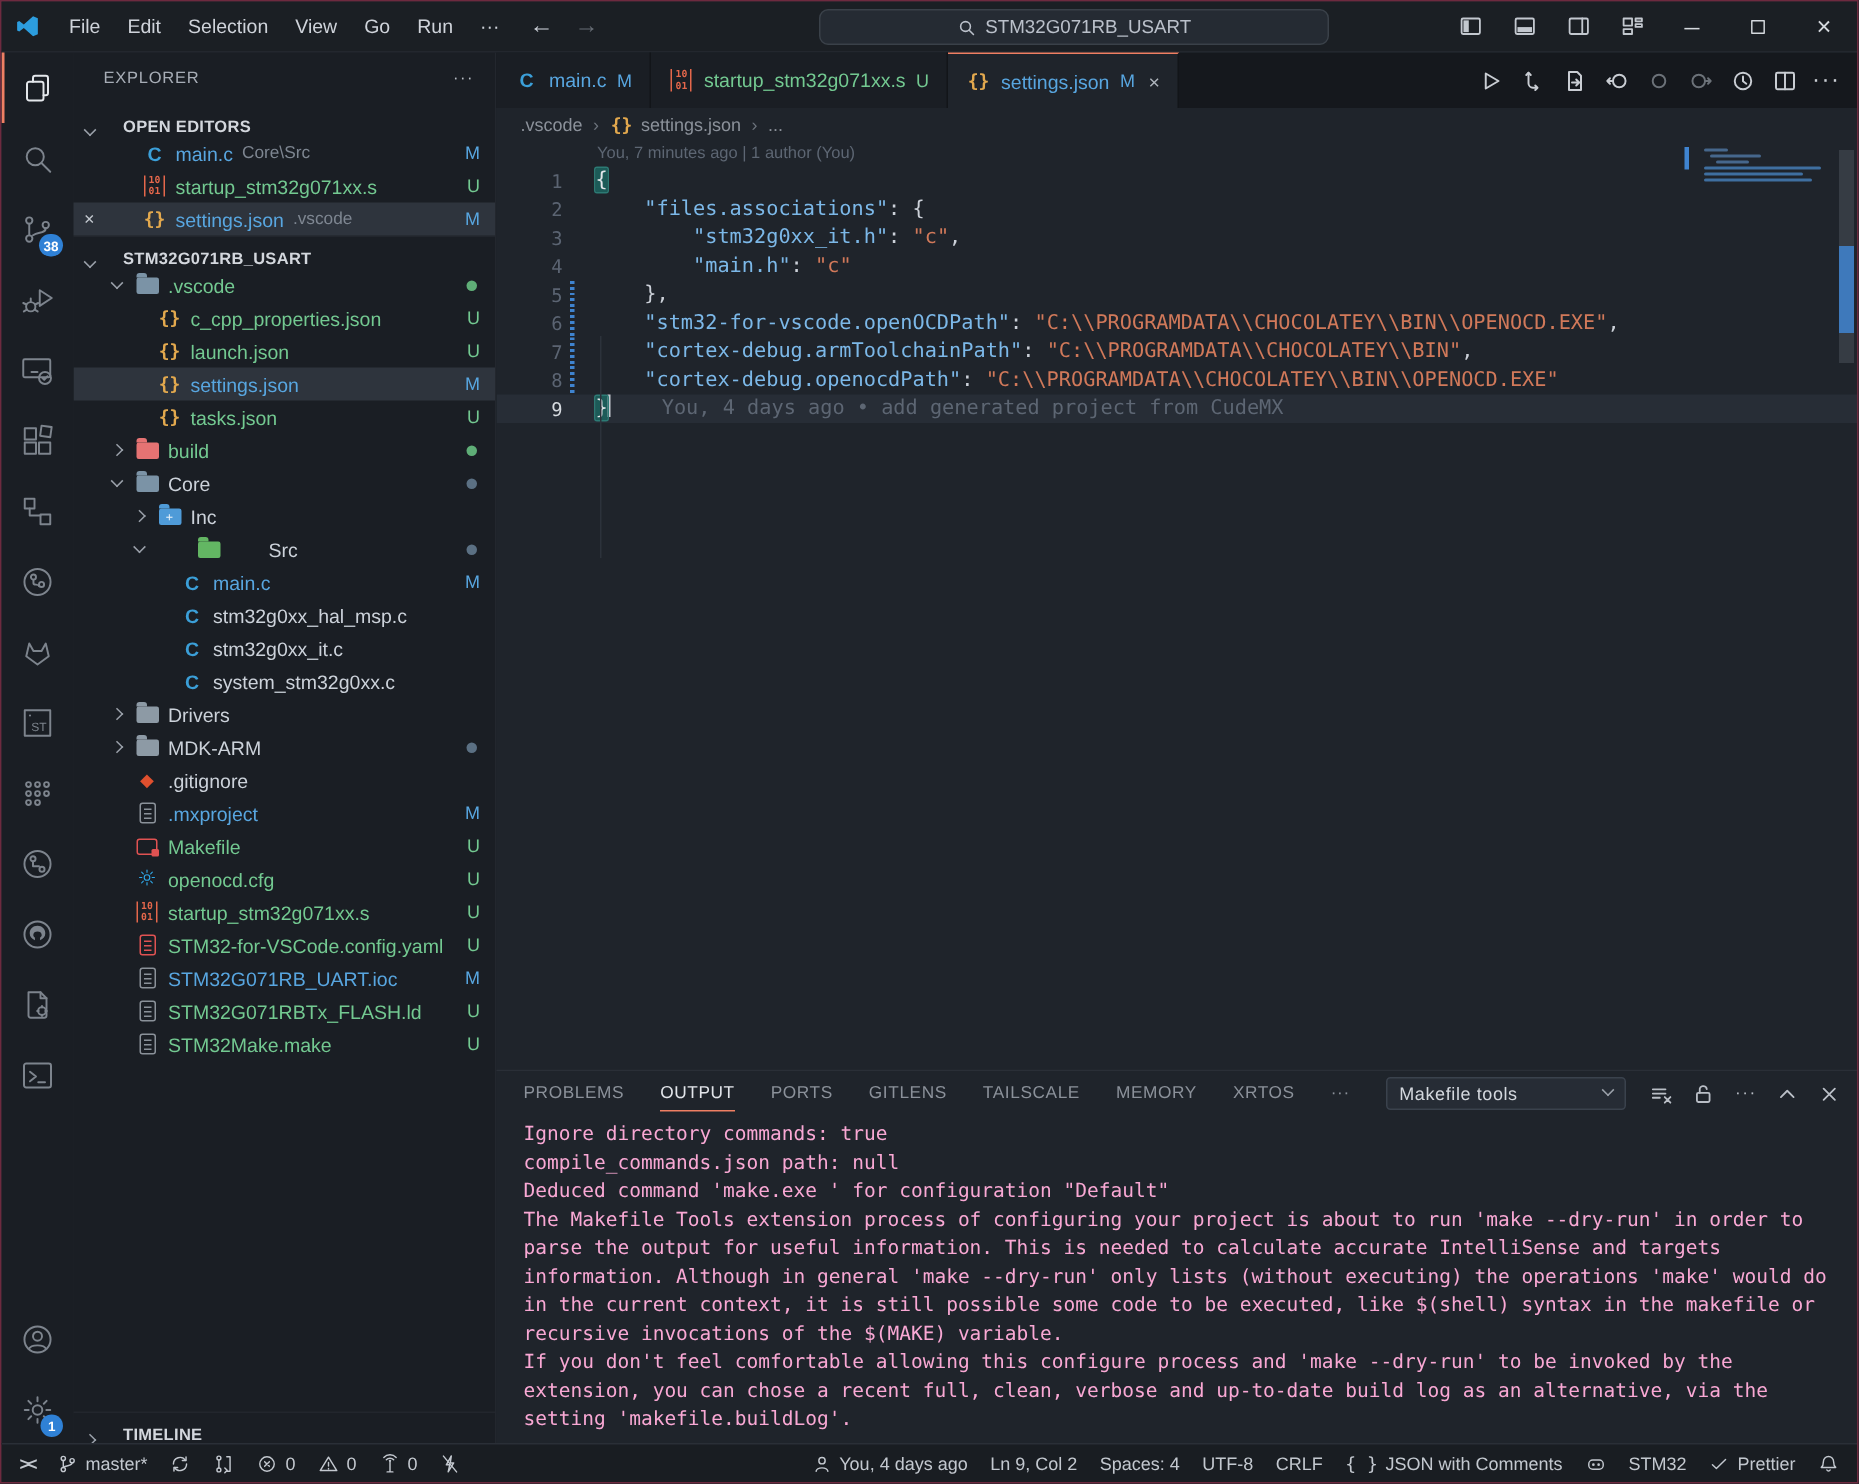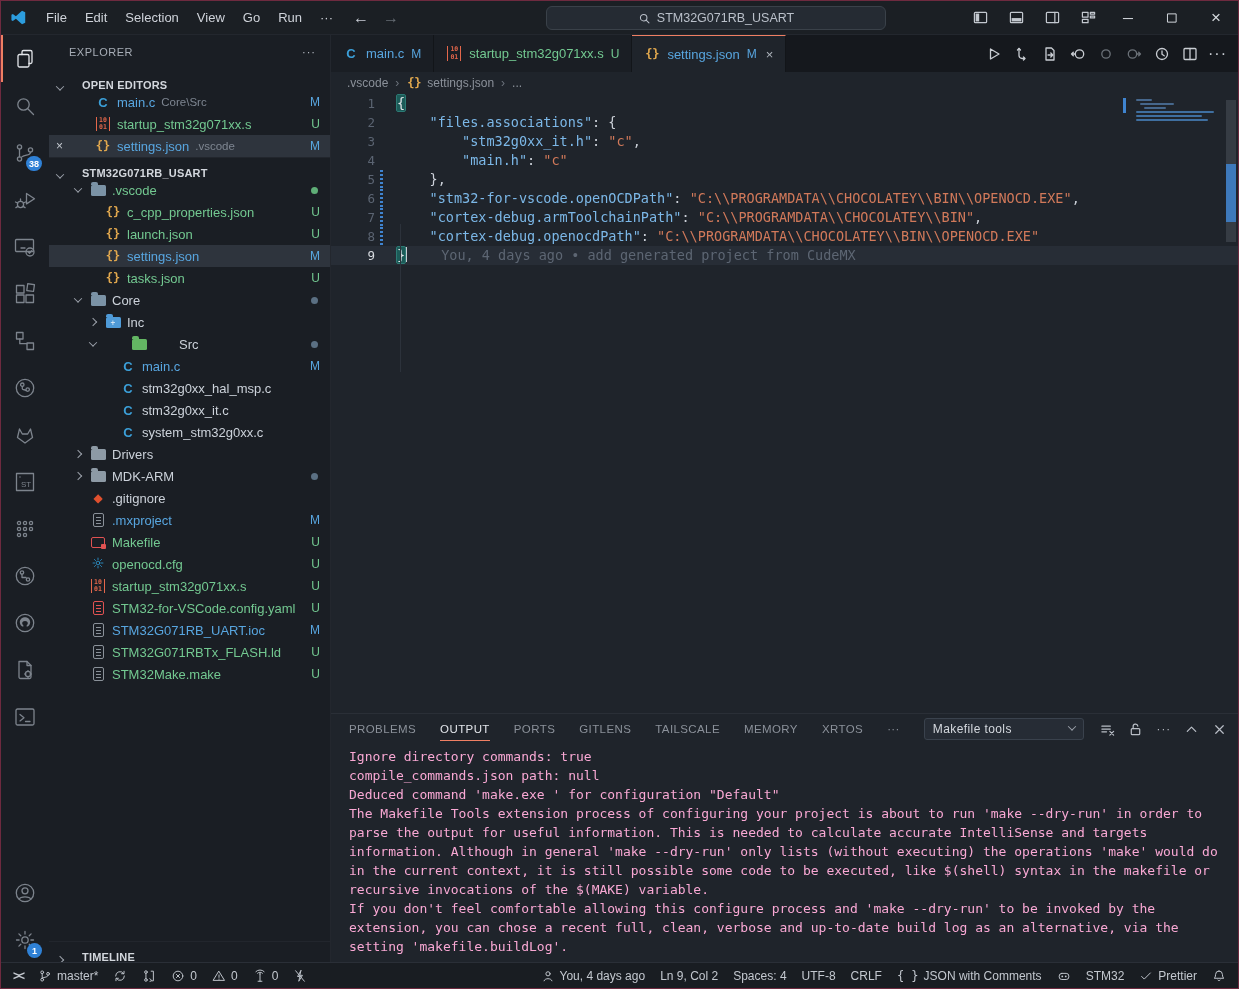--- a/index.html
+++ b/index.html
@@ -408,20 +408,30 @@
         <div class="row" style="padding-left: 38px;">
           <span class="chevbox"></span>
           <span class="fic">
             <span class="ic-json">{}</span>
           </span>
           <span class="lab untracked">tasks.json</span>
           <span class="gbadge untracked">U</span>
         </div>
         <div class="row" style="padding-left: 23px;">
           <span class="chevbox">
+            <i class="chev r"></i>
+          </span>
+          <span class="fic">
+            <span class="folder" style="background: rgb(229, 115, 115);"></span>
+          </span>
+          <span class="lab untracked">build</span>
+          <span class="dotb" style="background: rgb(95, 174, 119);"></span>
+        </div>
+        <div class="row" style="padding-left: 23px;">
+          <span class="chevbox">
             <i class="chev d"></i>
           </span>
           <span class="fic">
             <span class="folder" style="background: rgb(123, 147, 166);"></span>
           </span>
           <span class="lab plain">Core</span>
           <span class="dotb" style="background: rgb(91, 112, 131);"></span>
         </div>
         <div class="row" style="padding-left: 38px;">
           <span class="chevbox">
@@ -662,20 +672,21 @@
           </span>
           <span>settings.json</span>
         </span>
         <span class="bsep">›</span>
         <span class="crumb">
           <span>...</span>
         </span>
       </div>
 
     <div class="editor">
+      <div class="blamehead">You, 7 minutes ago | 1 author (You)</div>
       <div id="code-host">
           <div class="cline"><span class="num">1</span><span class="modcol"><i></i></span><span class="code"><span class="p hl">{</span></span></div>
           <div class="cline"><span class="num">2</span><span class="modcol"><i></i></span><span class="code"><span class="p">    </span><span class="k">"files.associations"</span><span class="p">: </span><span class="p">{</span></span></div>
           <div class="cline"><span class="num">3</span><span class="modcol"><i></i></span><span class="code"><span class="p">        </span><span class="k">"stm32g0xx_it.h"</span><span class="p">: </span><span class="v">"c"</span><span class="p">,</span></span></div>
           <div class="cline"><span class="num">4</span><span class="modcol"><i></i></span><span class="code"><span class="p">        </span><span class="k">"main.h"</span><span class="p">: </span><span class="v">"c"</span></span></div>
           <div class="cline mod"><span class="num">5</span><span class="modcol"><i></i></span><span class="code"><span class="p">    </span><span class="p">},</span></span></div>
           <div class="cline mod"><span class="num">6</span><span class="modcol"><i></i></span><span class="code"><span class="p">    </span><span class="k">"stm32-for-vscode.openOCDPath"</span><span class="p">: </span><span class="v">"C:\\PROGRAMDATA\\CHOCOLATEY\\BIN\\OPENOCD.EXE"</span><span class="p">,</span></span></div>
           <div class="cline mod"><span class="num">7</span><span class="modcol"><i></i></span><span class="code"><span class="p">    </span><span class="k">"cortex-debug.armToolchainPath"</span><span class="p">: </span><span class="v">"C:\\PROGRAMDATA\\CHOCOLATEY\\BIN"</span><span class="p">,</span></span></div>
           <div class="cline mod"><span class="num">8</span><span class="modcol"><i></i></span><span class="code"><span class="p">    </span><span class="k">"cortex-debug.openocdPath"</span><span class="p">: </span><span class="v">"C:\\PROGRAMDATA\\CHOCOLATEY\\BIN\\OPENOCD.EXE"</span></span></div>
           <div class="cline cur"><span class="num">9</span><span class="modcol"><i></i></span><span class="code"><span class="p hl">}</span><span class="cursor"></span><span class="iblame">You, 4 days ago • add generated project from CudeMX</span></span></div>

